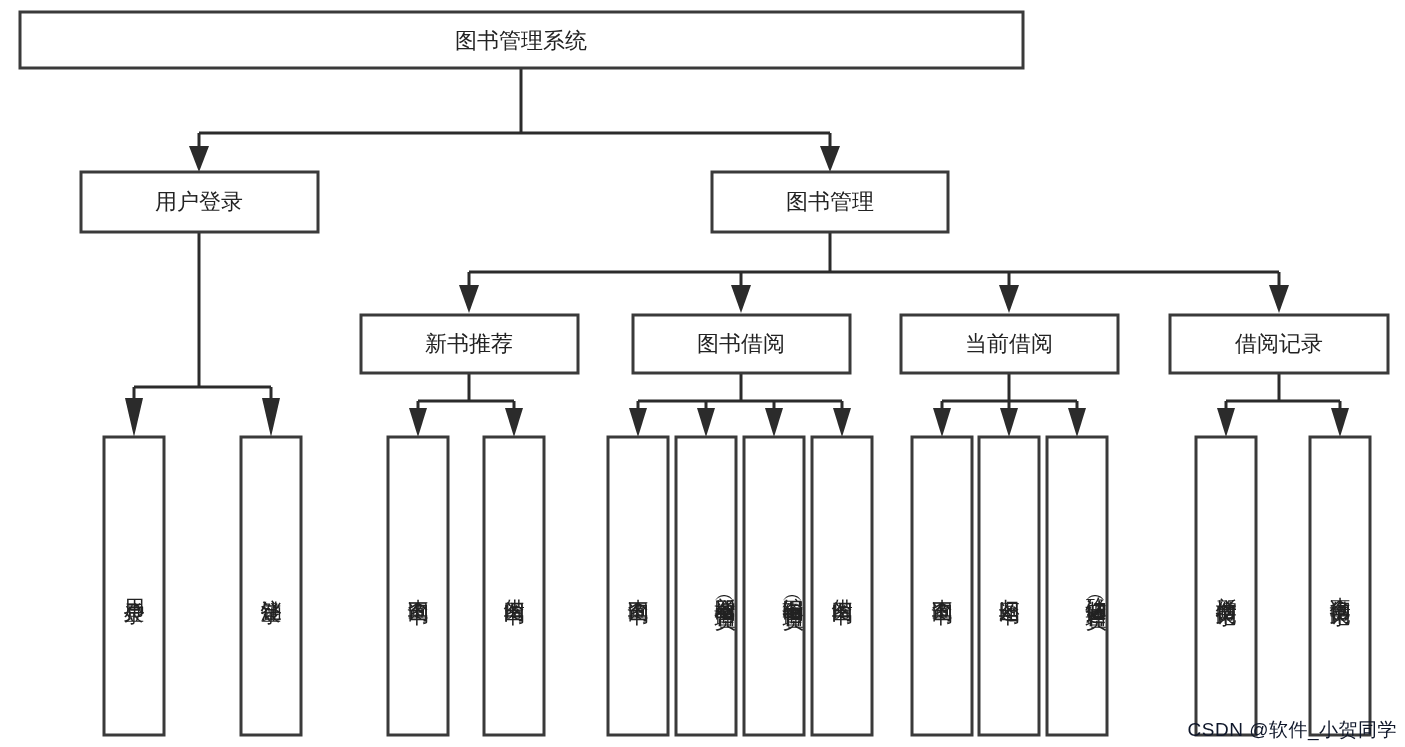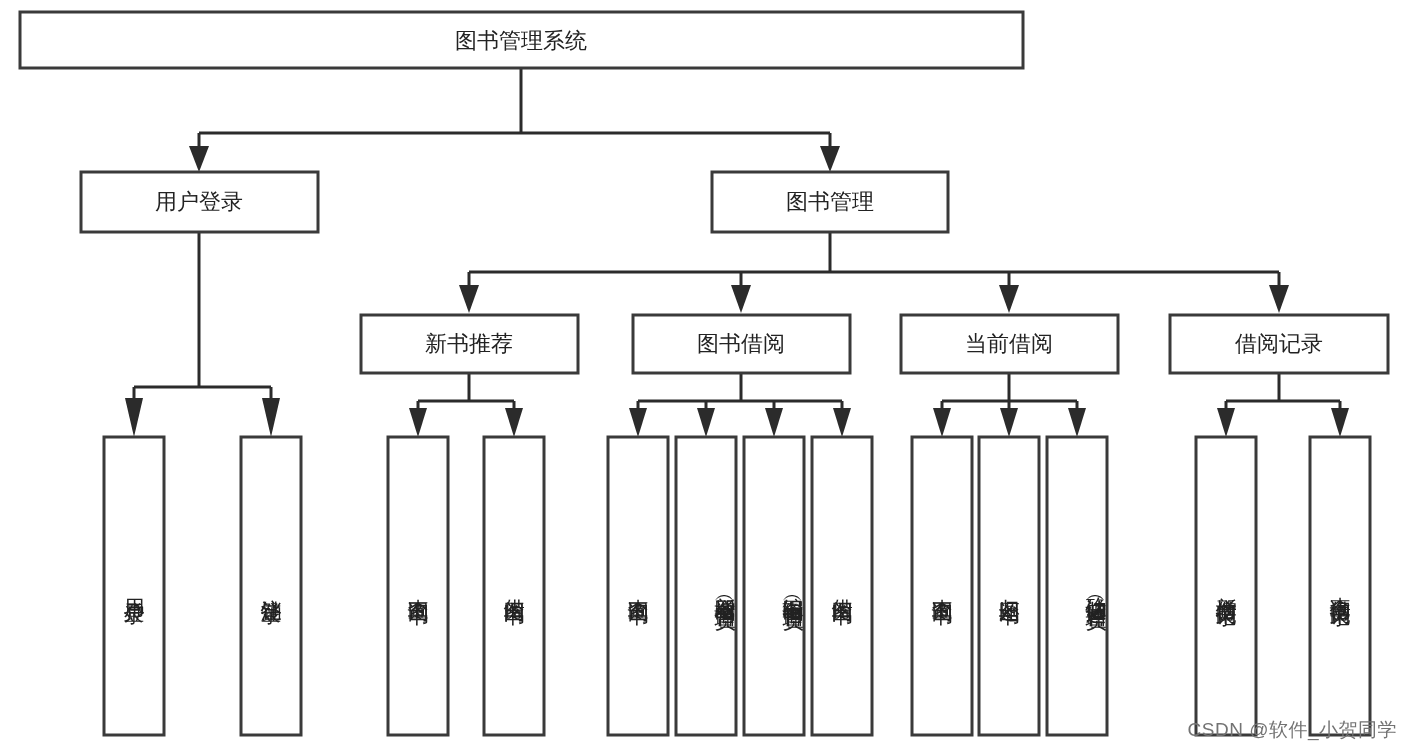--- a/index.html
+++ b/index.html
@@ -66,21 +66,21 @@
     display: flex;
     align-items: center;
     justify-content: center;
   }
   .watermark {
     position: absolute;
     right: 8px;
     bottom: 4px;
     font-family: "Liberation Sans", "DejaVu Sans", sans-serif;
     font-size: 19px;
-    color: #737373;
+    color: #0f172a;
     letter-spacing: 0.5px;
     white-space: nowrap;
   }
 </style>
 </head>
 <body>
 
 <div id="diagram-root">
 
   <svg class="diagram-canvas" viewBox="0 0 1405 747" xmlns="http://www.w3.org/2000/svg">

